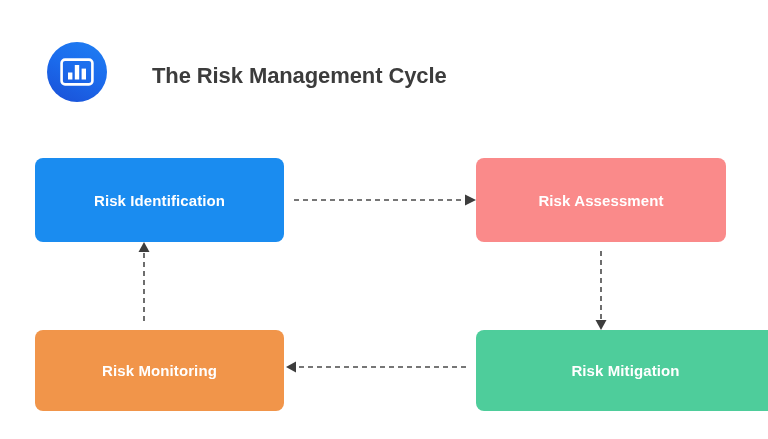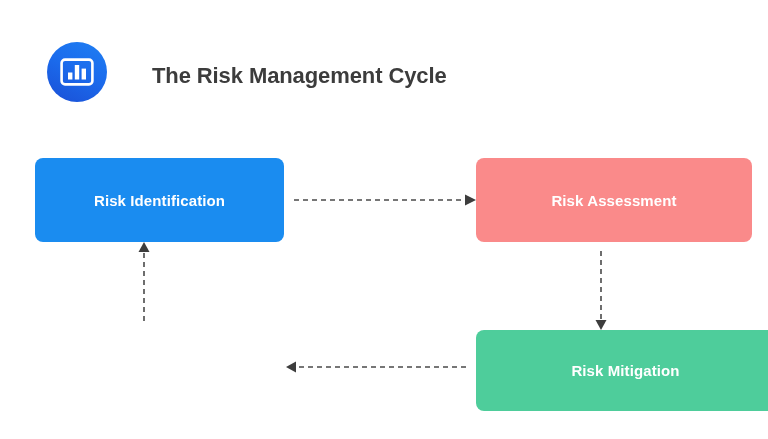--- a/index.html
+++ b/index.html
@@ -79,21 +79,21 @@
   .node-label {
     color: #ffffff;
     pointer-events: none;
   }
 
   #node-identification {
     left: 35px;  top: 148px;  width: 249px; height: 84px;
     background: #1a8cf0;
   }
   #node-assessment {
-    left: 476px; top: 148px;  width: 276px; height: 84px;
+    left: 476px; top: 148px;  width: 250px; height: 84px;
     background: #fa8a8a;
   }
   #node-monitoring {
     left: 35px;  top: 320px;  width: 249px; height: 81px;
     background: #f1954a;
   }
   #node-mitigation {
     left: 476px; top: 320px;  width: 299px; height: 81px;
     background: #4ecd9b;
   }
@@ -138,20 +138,23 @@
     </div>
 
     <div class="node" id="node-assessment">
       <span class="node-label">Risk Assessment</span>
     </div>
 
     <div class="node" id="node-mitigation">
       <span class="node-label">Risk Mitigation</span>
     </div>
 
+    <div class="node" id="node-monitoring">
+      <span class="node-label">Risk Monitoring</span>
+    </div>
 
     <svg id="connectors" viewBox="0 0 768 439">
 
       <g>
         <line x1="294" y1="190" x2="465" y2="190"></line>
         <polygon points="465,184.5 476,190 465,195.5"></polygon>
       </g>
 
       <g>
         <line x1="601" y1="241" x2="601" y2="310"></line>

